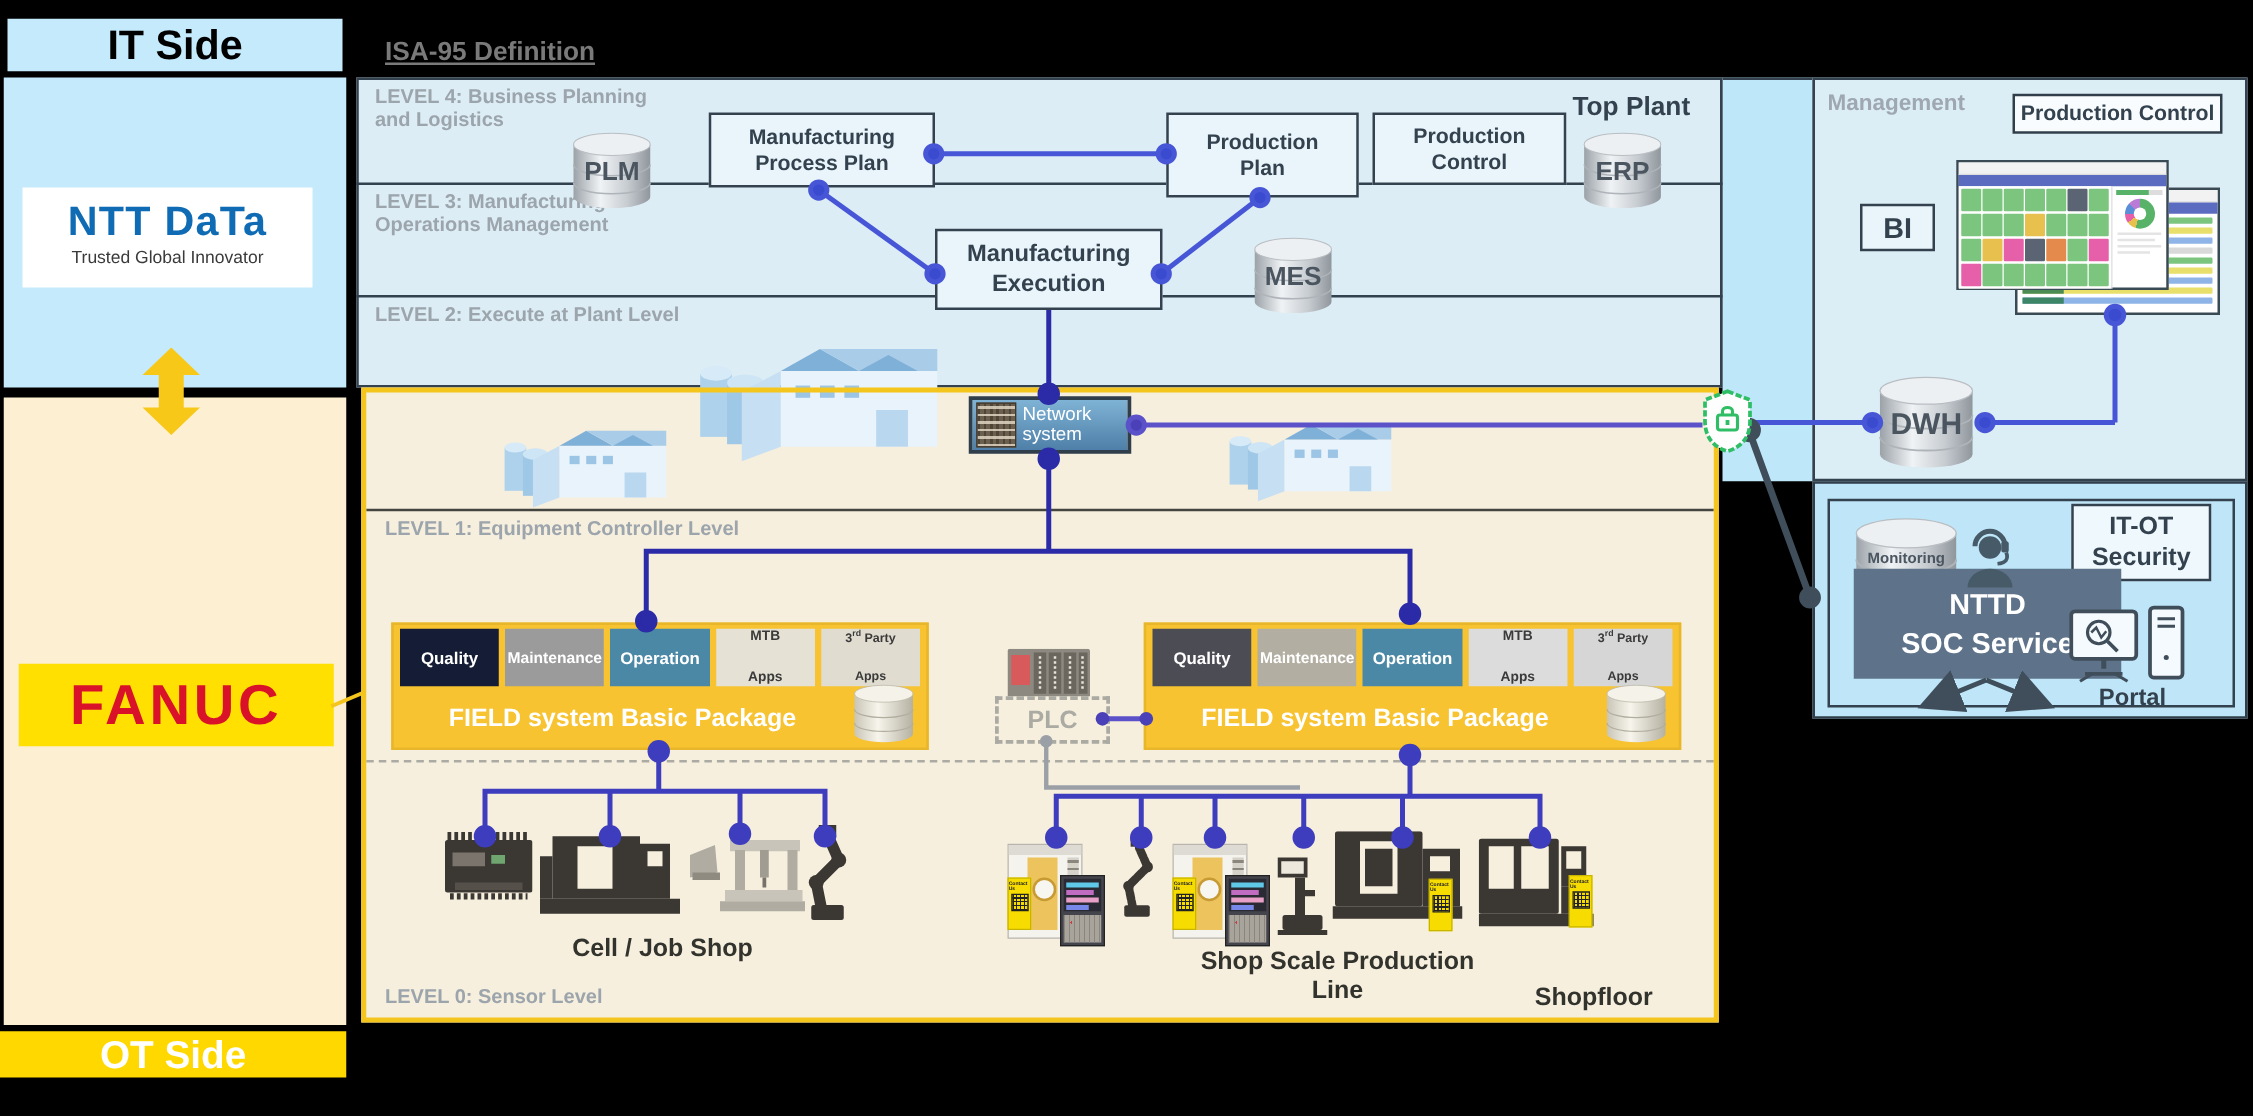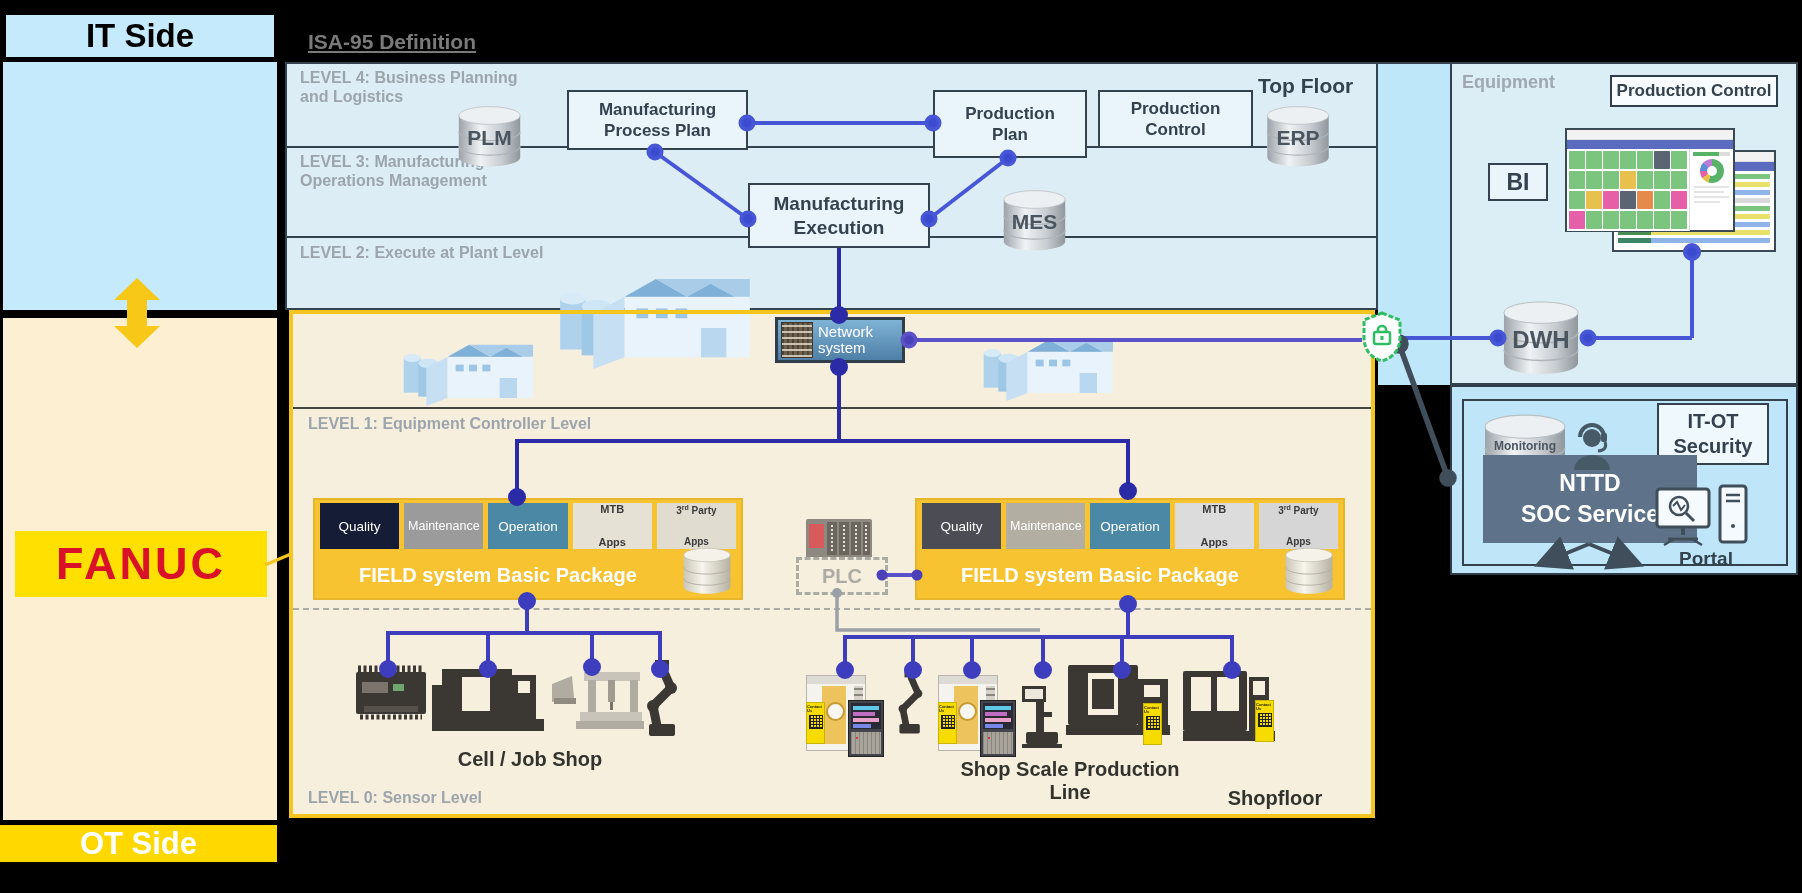--- a/index.html
+++ b/index.html
@@ -46,21 +46,21 @@
   .nsw{left:775px;top:317px;width:130px;height:46px;background:linear-gradient(180deg,#7FB3D5,#4E7FA8);
        border:3px solid #2F3E4A;z-index:30;display:flex;align-items:center;box-sizing:border-box;}
   .nsw-dev{width:30px;height:34px;margin-left:3px;background:#6B5F4E;border:1px solid #3E362C;
            background-image:repeating-linear-gradient(0deg,rgba(230,220,200,.8) 0 2px,transparent 2px 6px),
                             repeating-linear-gradient(90deg,rgba(60,50,40,.6) 0 2px,transparent 2px 5px);}
   .nsw-txt{flex:1;color:#fff;font-size:15px;line-height:1.1;padding-left:5px;}
 
   
   .pkg{background:#F7C331;border:2px solid #E8B62A;z-index:30;box-sizing:border-box;}
   .pkg-tiles{position:absolute;left:5px;top:3px;right:5px;height:46px;display:flex;gap:5px;}
-  .tile{flex:1;display:flex;align-items:center;justify-content:center;font-weight:normal;color:#fff;font-size:13.5px;}
+  .tile{flex:1;display:flex;align-items:center;justify-content:center;font-weight:bold;color:#fff;font-size:13.5px;}
   .tile-sm{flex:1;display:flex;flex-direction:column;align-items:center;justify-content:center;
            font-weight:bold;color:#3A3A3A;font-size:11px;line-height:1.2;gap:19px;}
   .tile-sm sup{font-size:7px;}
   .pkg-banner{position:absolute;left:0;right:60px;top:52px;bottom:0;display:flex;align-items:center;justify-content:center;
               color:#fff;font-weight:bold;font-size:20px;}
   .pkg-db{position:absolute;right:6px;bottom:3px;width:56px;height:48px;}
   .pkg-db svg{width:100%;height:100%;}
 
   
   .plc-box{left:796px;top:557px;width:92px;height:38px;border:3px dashed #ABABA3;z-index:30;box-sizing:border-box;
@@ -190,20 +190,24 @@
 
   <div class="abs it-bar">
       <span>IT Side</span>
     </div>
   <div class="abs it-panel"></div>
   <div class="abs ot-panel"></div>
   <div class="abs ot-bar">
       <span>OT Side</span>
     </div>
 
+  <div class="abs ntt-box">
+    <div class="ntt-word">NTT DaTa</div>
+    <div class="ntt-tag">Trusted Global Innovator</div>
+  </div>
 
   <div class="abs yarrow">
     <svg viewBox="0 0 46 70">
         <polygon points="23,0 46,22 33,22 33,48 46,48 23,70 0,48 13,48 13,22 0,22" fill="#F8C818"></polygon>
       </svg>
   </div>
 
   <div class="abs fanuc-box">
     <span class="fanuc-word">FANUC</span>
   </div>
@@ -246,21 +250,21 @@
   </div>
   <div class="abs app-box" style="left:567px;top:90px;width:181px;height:60px">
     <span style="width:150px">Manufacturing Process Plan</span>
   </div>
   <div class="abs app-box" style="left:933px;top:90px;width:154px;height:68px">
     <span style="width:110px">Production Plan</span>
   </div>
   <div class="abs app-box" style="left:1098px;top:90px;width:155px;height:58px">
     <span style="width:110px">Production Control</span>
   </div>
-  <div class="abs" style="left:1258px;top:74px;font-size:21px;font-weight:bold;color:#33424E;z-index:30">Top Floor</div>
+  <div class="abs" style="left:1258px;top:74px;font-size:21px;font-weight:bold;color:#33424E;z-index:30">Top Plant</div>
   <div class="abs cyl" style="left:1262px;top:105px;width:72px;height:63px">
     <svg viewBox="0 0 84 78">
         <use href="#cylsym"></use>
       </svg>
     <span class="cyl-label" style="font-size:21px">ERP</span>
   </div>
 
   <div class="abs app-box" style="left:748px;top:183px;width:182px;height:65px;font-size:19px">
     <span style="width:150px">Manufacturing Execution</span>
   </div>
@@ -467,21 +471,21 @@
       </svg>
   </div>
   <div class="abs tag" style="left:1255px;top:700px">
     <span class="tag-txt">Contact Us</span>
       <div class="tag-qr"></div>
   </div>
   <div class="abs floor-label" style="left:940px;top:758px;width:260px">Shop Scale Production Line</div>
 
   <div class="abs blue-col"></div>
   <div class="abs mgmt"></div>
-  <div class="abs mgmt-label">Equipment</div>
+  <div class="abs mgmt-label">Management</div>
   <div class="abs pcr-box">
       <span>Production Control</span>
     </div>
   <div class="abs bi-box">
       <span>BI</span>
     </div>
 
   <div class="abs dash gantt" style="left:1612px;top:150px;width:164px;height:102px">
     <div class="dash-top"></div>
       <div class="dash-head"></div>

